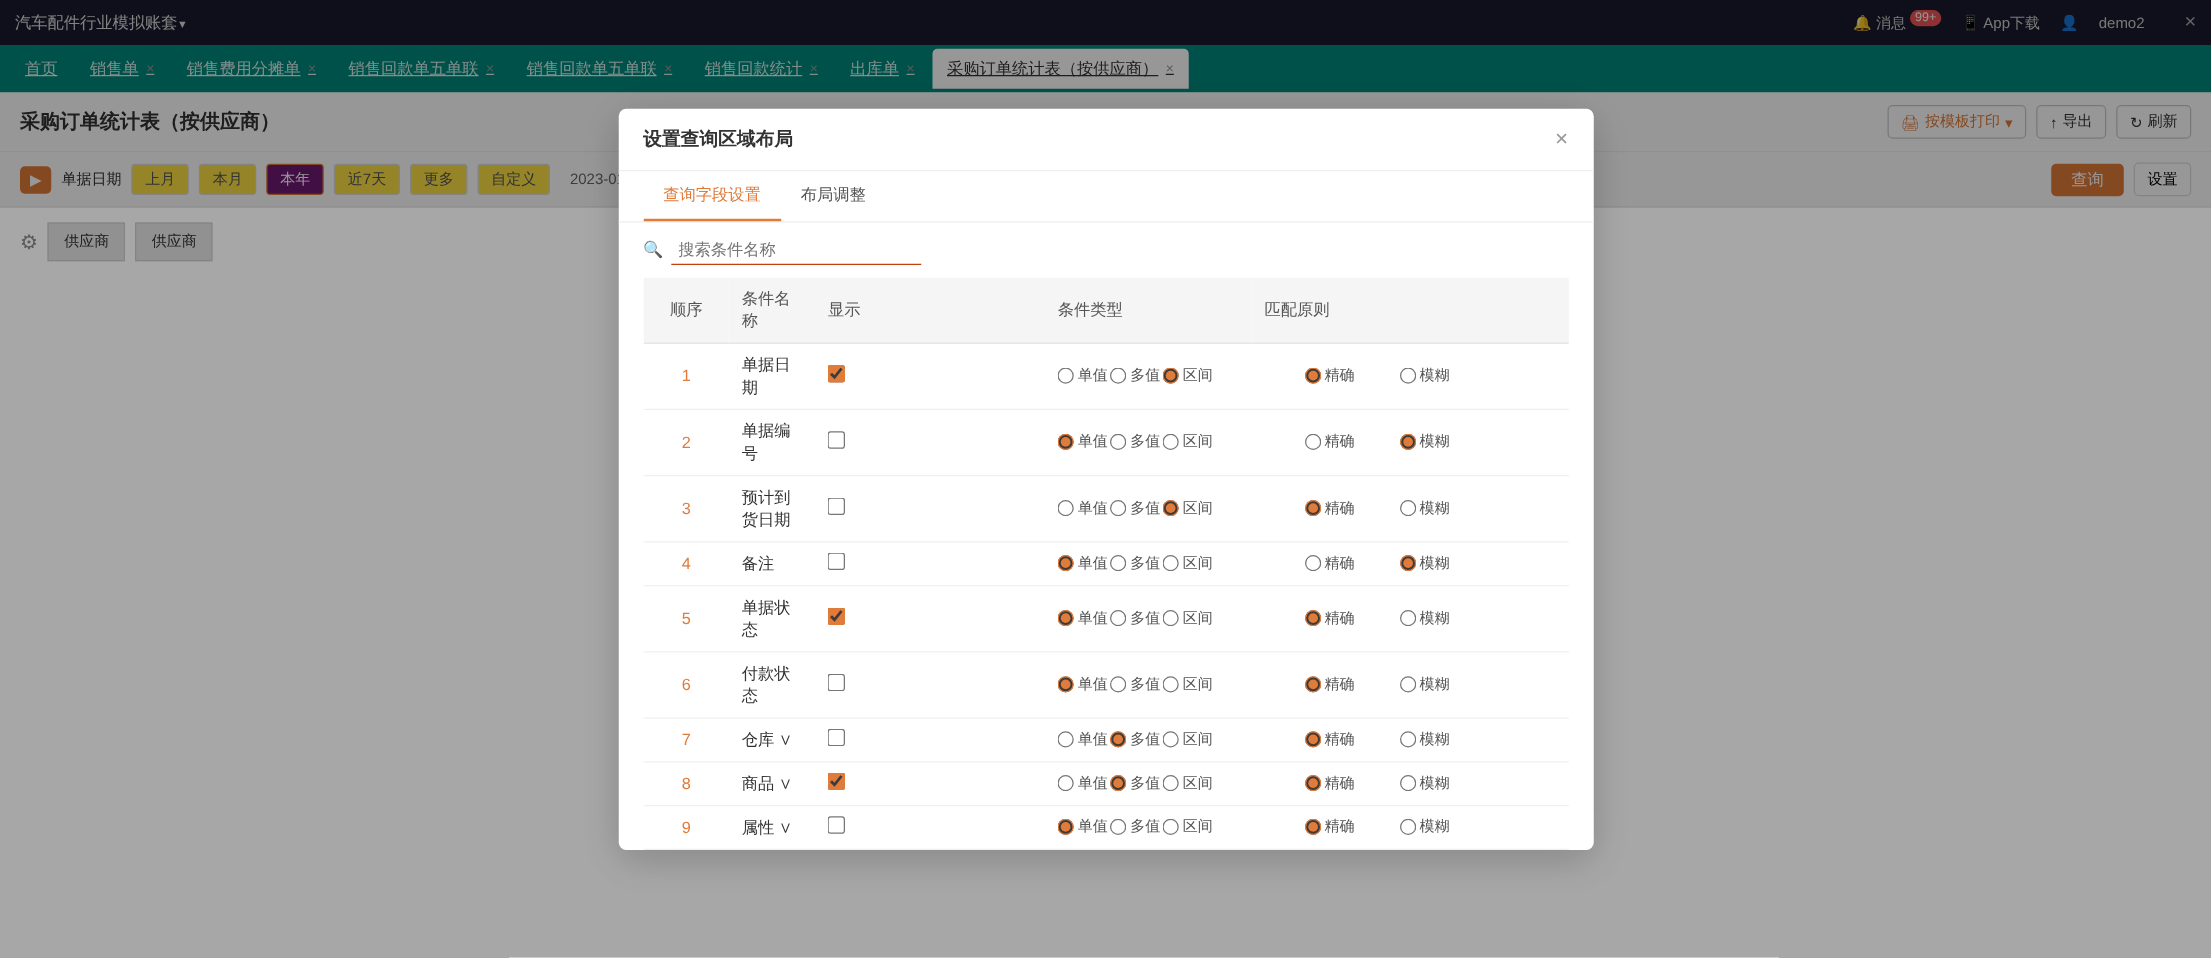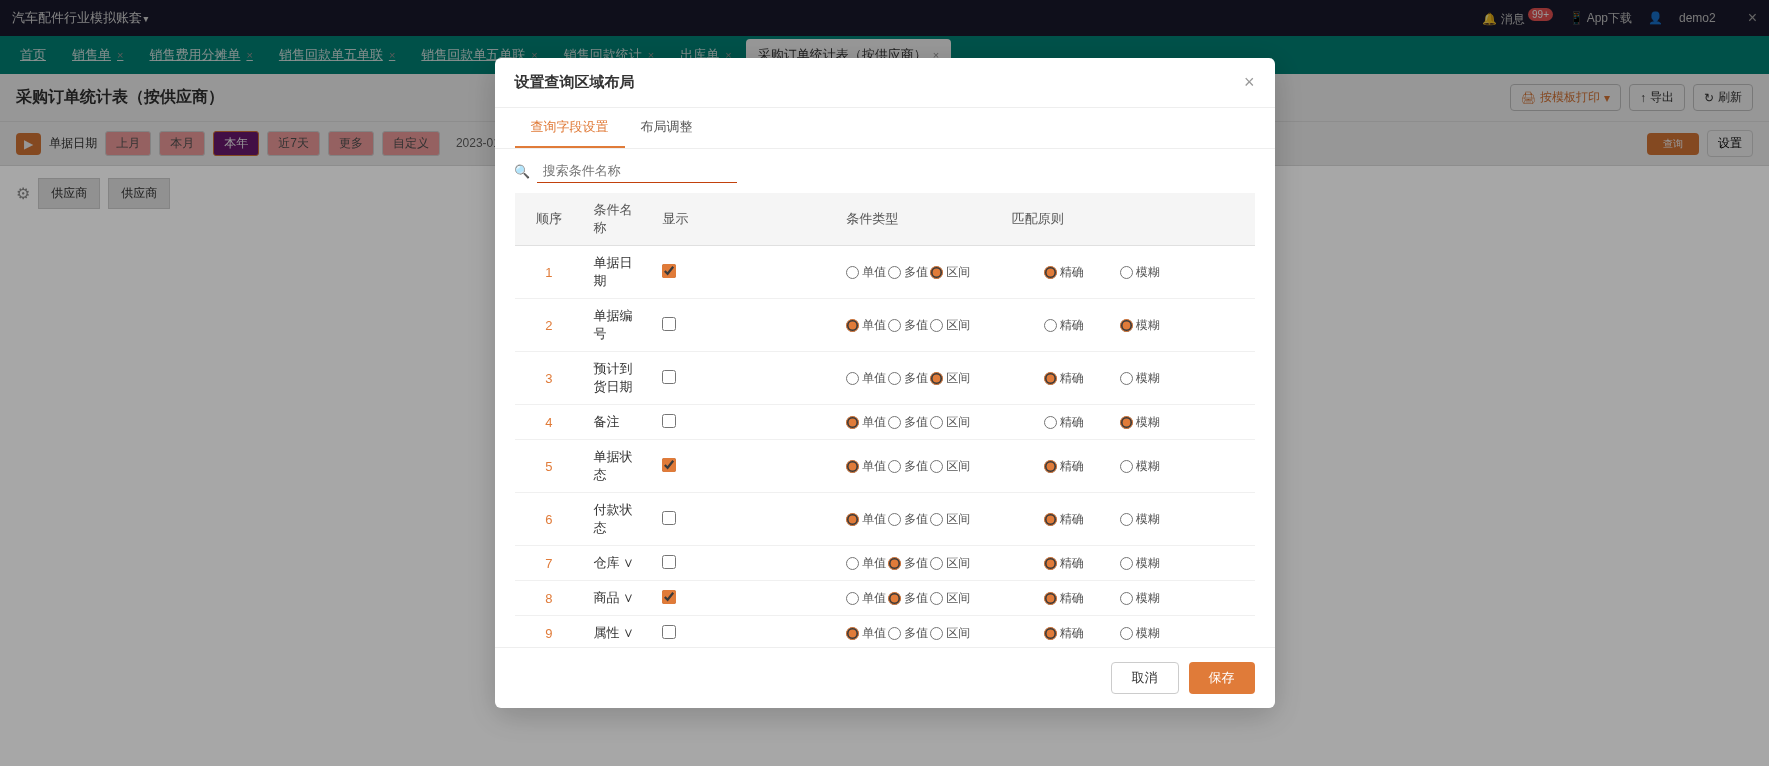--- a/index.html
+++ b/index.html
@@ -61,24 +61,24 @@
     .filter-area {
       background: white;
       padding: 8px 16px;
       display: flex;
       align-items: center;
       gap: 8px;
       border-bottom: 1px solid #eee;
     }
     .filter-toggle { background: #e07b39; color: white; border: none; padding: 4px 8px; border-radius: 4px; cursor: pointer; font-size: 12px; }
     .filter-label { font-size: 12px; color: #333; }
-    .filter-btn { padding: 3px 10px; border: 1px solid #ddd; border-radius: 3px; cursor: pointer; font-size: 12px; background: #fca5a5; color: #555; }
+    .filter-btn { padding: 3px 10px; border: 1px solid #ddd; border-radius: 3px; cursor: pointer; font-size: 12px; background: #fde047; color: #555; }
     .filter-btn.active { background: #701a75; color: white; border-color: #e07b39; }
     .filter-date { font-size: 12px; color: #666; margin-left: 8px; }
-    .query-btn { background: #e07b39; color: white; border: none; padding: 4px 16px; border-radius: 4px; cursor: pointer; font-size: 10px; margin-left: auto; }
+    .query-btn { background: #e07b39; color: white; border: none; padding: 4px 16px; border-radius: 4px; cursor: pointer; font-size: 13px; margin-left: auto; }
     .setting-btn { border: 1px solid #ddd; background: white; padding: 4px 10px; border-radius: 4px; cursor: pointer; font-size: 12px; }
 
     
     .table-area {
       padding: 12px 16px;
     }
     .table-header-row {
       display: flex;
       align-items: center;
       gap: 8px;
@@ -664,18 +664,14 @@
                     <input type="radio" name="match_8" style="">
                     <span>模糊</span>
                   </label>
                 </div>
               </td>
             </tr>
           </tbody>
       </table>
     </div>
 
-    <div class="modal-footer">
-      <button class="btn-cancel">取消</button>
-      <button class="btn-save">保存</button>
-    </div>
   </div>
 </div>
 
 </body></html>

